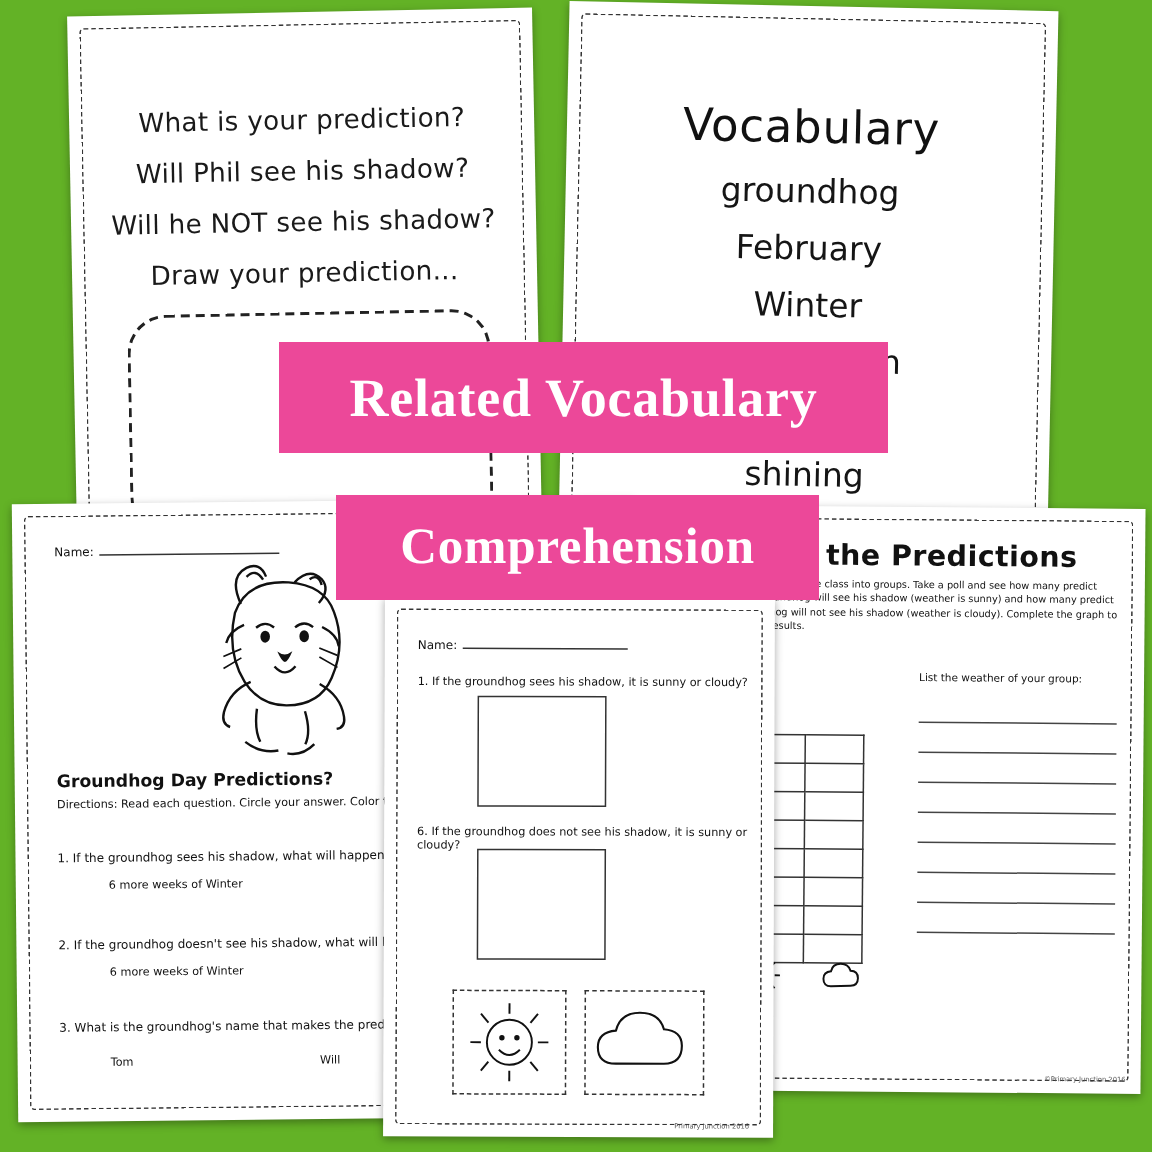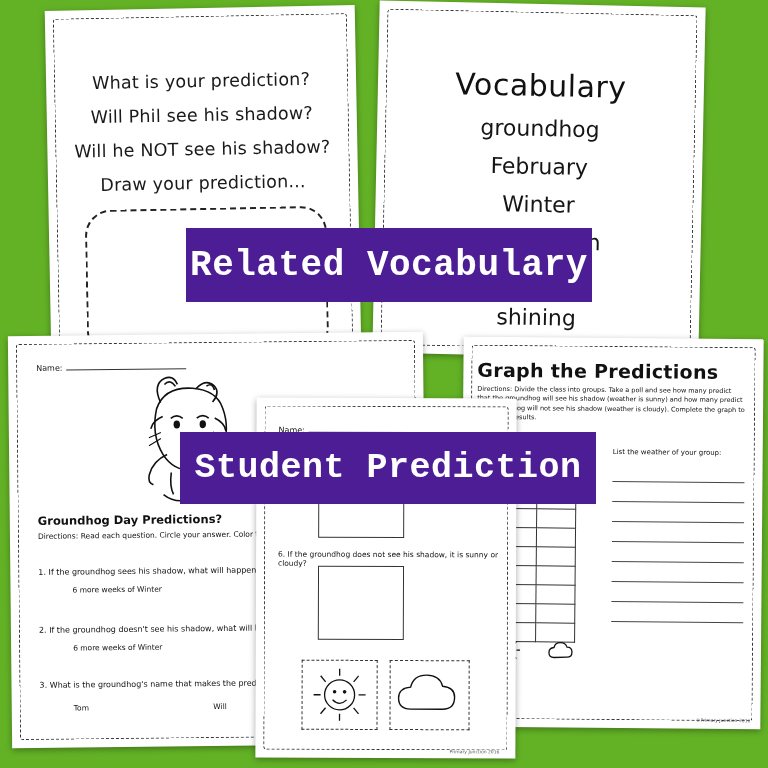--- a/index.html
+++ b/index.html
@@ -288,23 +288,23 @@
     position: absolute;
     right: 16px;
     bottom: 4px;
     font-size: 4.5px;
     color: #555;
   }
 
   
   .banner {
     position: absolute;
-    background: #4c1d95;
+    background: #ec4899;
     color: #fff;
-    font-family: Liberation Mono, monospace;
+    font-family: Liberation Serif, serif;
     font-weight: bold;
     letter-spacing: .5px;
     display: flex;
     align-items: center;
     justify-content: center;
     white-space: nowrap;
   }
   #banner-vocab {
     left: 186px;
     top: 228px;
@@ -547,15 +547,15 @@
     <div class="pic-box" style="left:134px; top:262px; width:78px; height:68px;">
       <svg width="78" height="68" viewBox="0 0 78 68" aria-hidden="true">
         <path d="M20 48 q-12 0 -12 -11 q0 -10 12 -11 q3 -12 16 -12 q13 0 16 11 q12 1 12 11 q0 12 -12 12z" fill="none" stroke="#111" stroke-width="1.4"></path>
       </svg>
     </div>
 
     <div class="credit">Primary Junction 2016</div>
   </div>
 
   <div class="banner" id="banner-vocab">Related Vocabulary</div>
-  <div class="banner" id="banner-student">Student Prediction</div>
+  <div class="banner" id="banner-comp">Comprehension</div>
 
 </div>
 
 </body></html>

